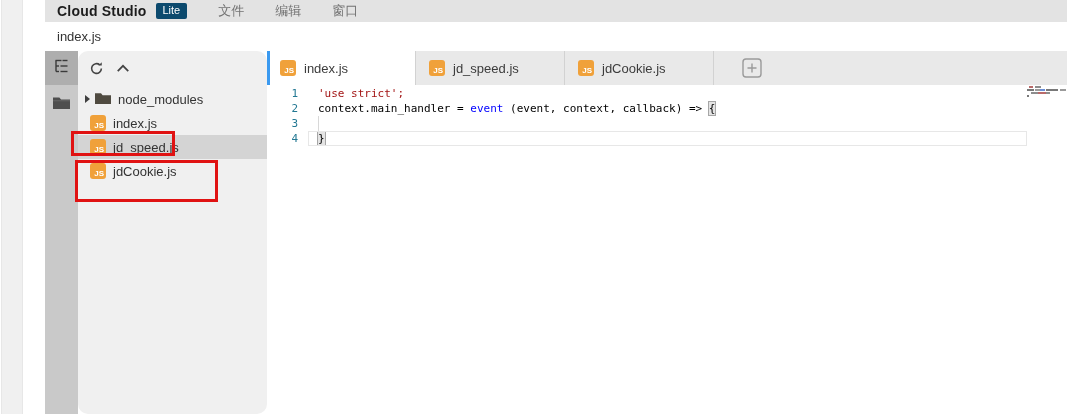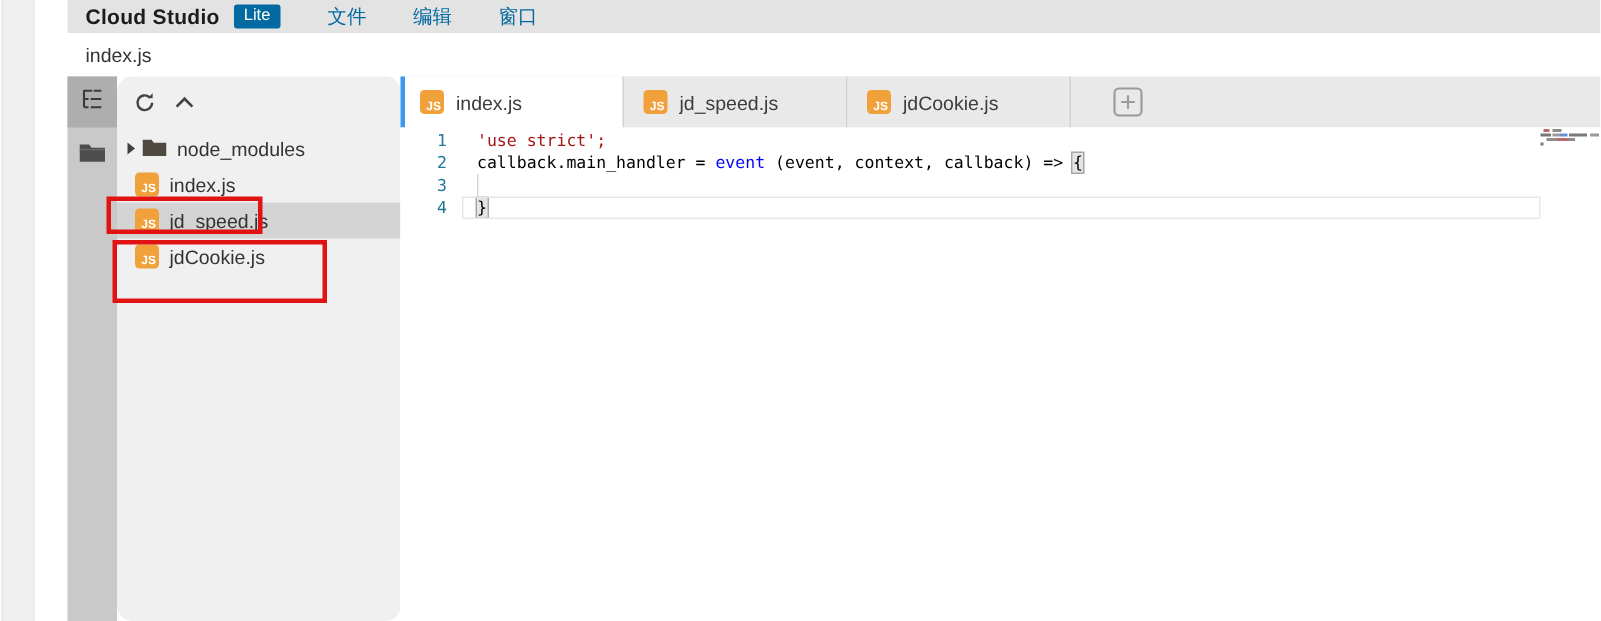--- a/index.html
+++ b/index.html
@@ -12,23 +12,23 @@
   #left-strip { left:1px; top:0; width:22px; height:414px; background:#f0f0f0;
                 border-left:1px solid #e7e7e7; border-right:1px solid #e7e7e7; }
 
   
   #app { left:45px; top:0; width:1022px; height:414px; }
 
   
   #menubar { left:0; top:0; width:100%; height:22px; background:#e3e3e3;
              display:flex; align-items:center; padding-left:12px; }
   .brand { font-size:14px; font-weight:bold; color:#1c1c1c; letter-spacing:.2px; }
-  .lite-badge { margin-left:9px; background:#0369a1; color:#fff; font-size:11px;
+  .lite-badge { margin-left:9px; background:#0c4a6e; color:#fff; font-size:11px;
                 padding:1px 7px 2px; border-radius:2px; line-height:13px; }
-  .menu-item { font-size:13px; color:#0369a1; margin-left:31px; cursor:default; }
+  .menu-item { font-size:13px; color:#737373; margin-left:31px; cursor:default; }
   .menu-item:first-of-type { margin-left:25px; }
 
   
   #breadcrumb { left:0; top:22px; width:100%; height:29px; background:#fff;
                 display:flex; align-items:center; padding-left:12px;
                 font-size:13px; color:#333; }
 
   
   #iconcol { left:0; top:51px; width:33px; height:363px; background:#c9c9c9; }
   .iconcell { width:33px; height:34px; display:flex; align-items:center; justify-content:center; }
@@ -201,21 +201,21 @@
         <div id="current-line" class="abs"></div>
         <div id="indent-guide" class="abs"></div>
 
         <div class="code-lines">
           <div class="code-line">
             <span class="ln">1</span>
             <span class="lcode"><span class="tok-string">'use strict';</span></span>
           </div>
           <div class="code-line">
             <span class="ln">2</span>
-            <span class="lcode"><span class="tok-plain">callback.main_handler = </span><span class="tok-keyword">event</span><span class="tok-plain"> (event, context, callback) =&gt; </span><span class="tok-plain bracket-match">{</span></span>
+            <span class="lcode"><span class="tok-plain">context.main_handler = </span><span class="tok-keyword">event</span><span class="tok-plain"> (event, context, callback) =&gt; </span><span class="tok-plain bracket-match">{</span></span>
           </div>
           <div class="code-line">
             <span class="ln">3</span>
           </div>
           <div class="code-line">
             <span class="ln">4</span>
             <span class="lcode"><span class="tok-plain bracket-match">}</span></span>
           </div>
         </div>
 

